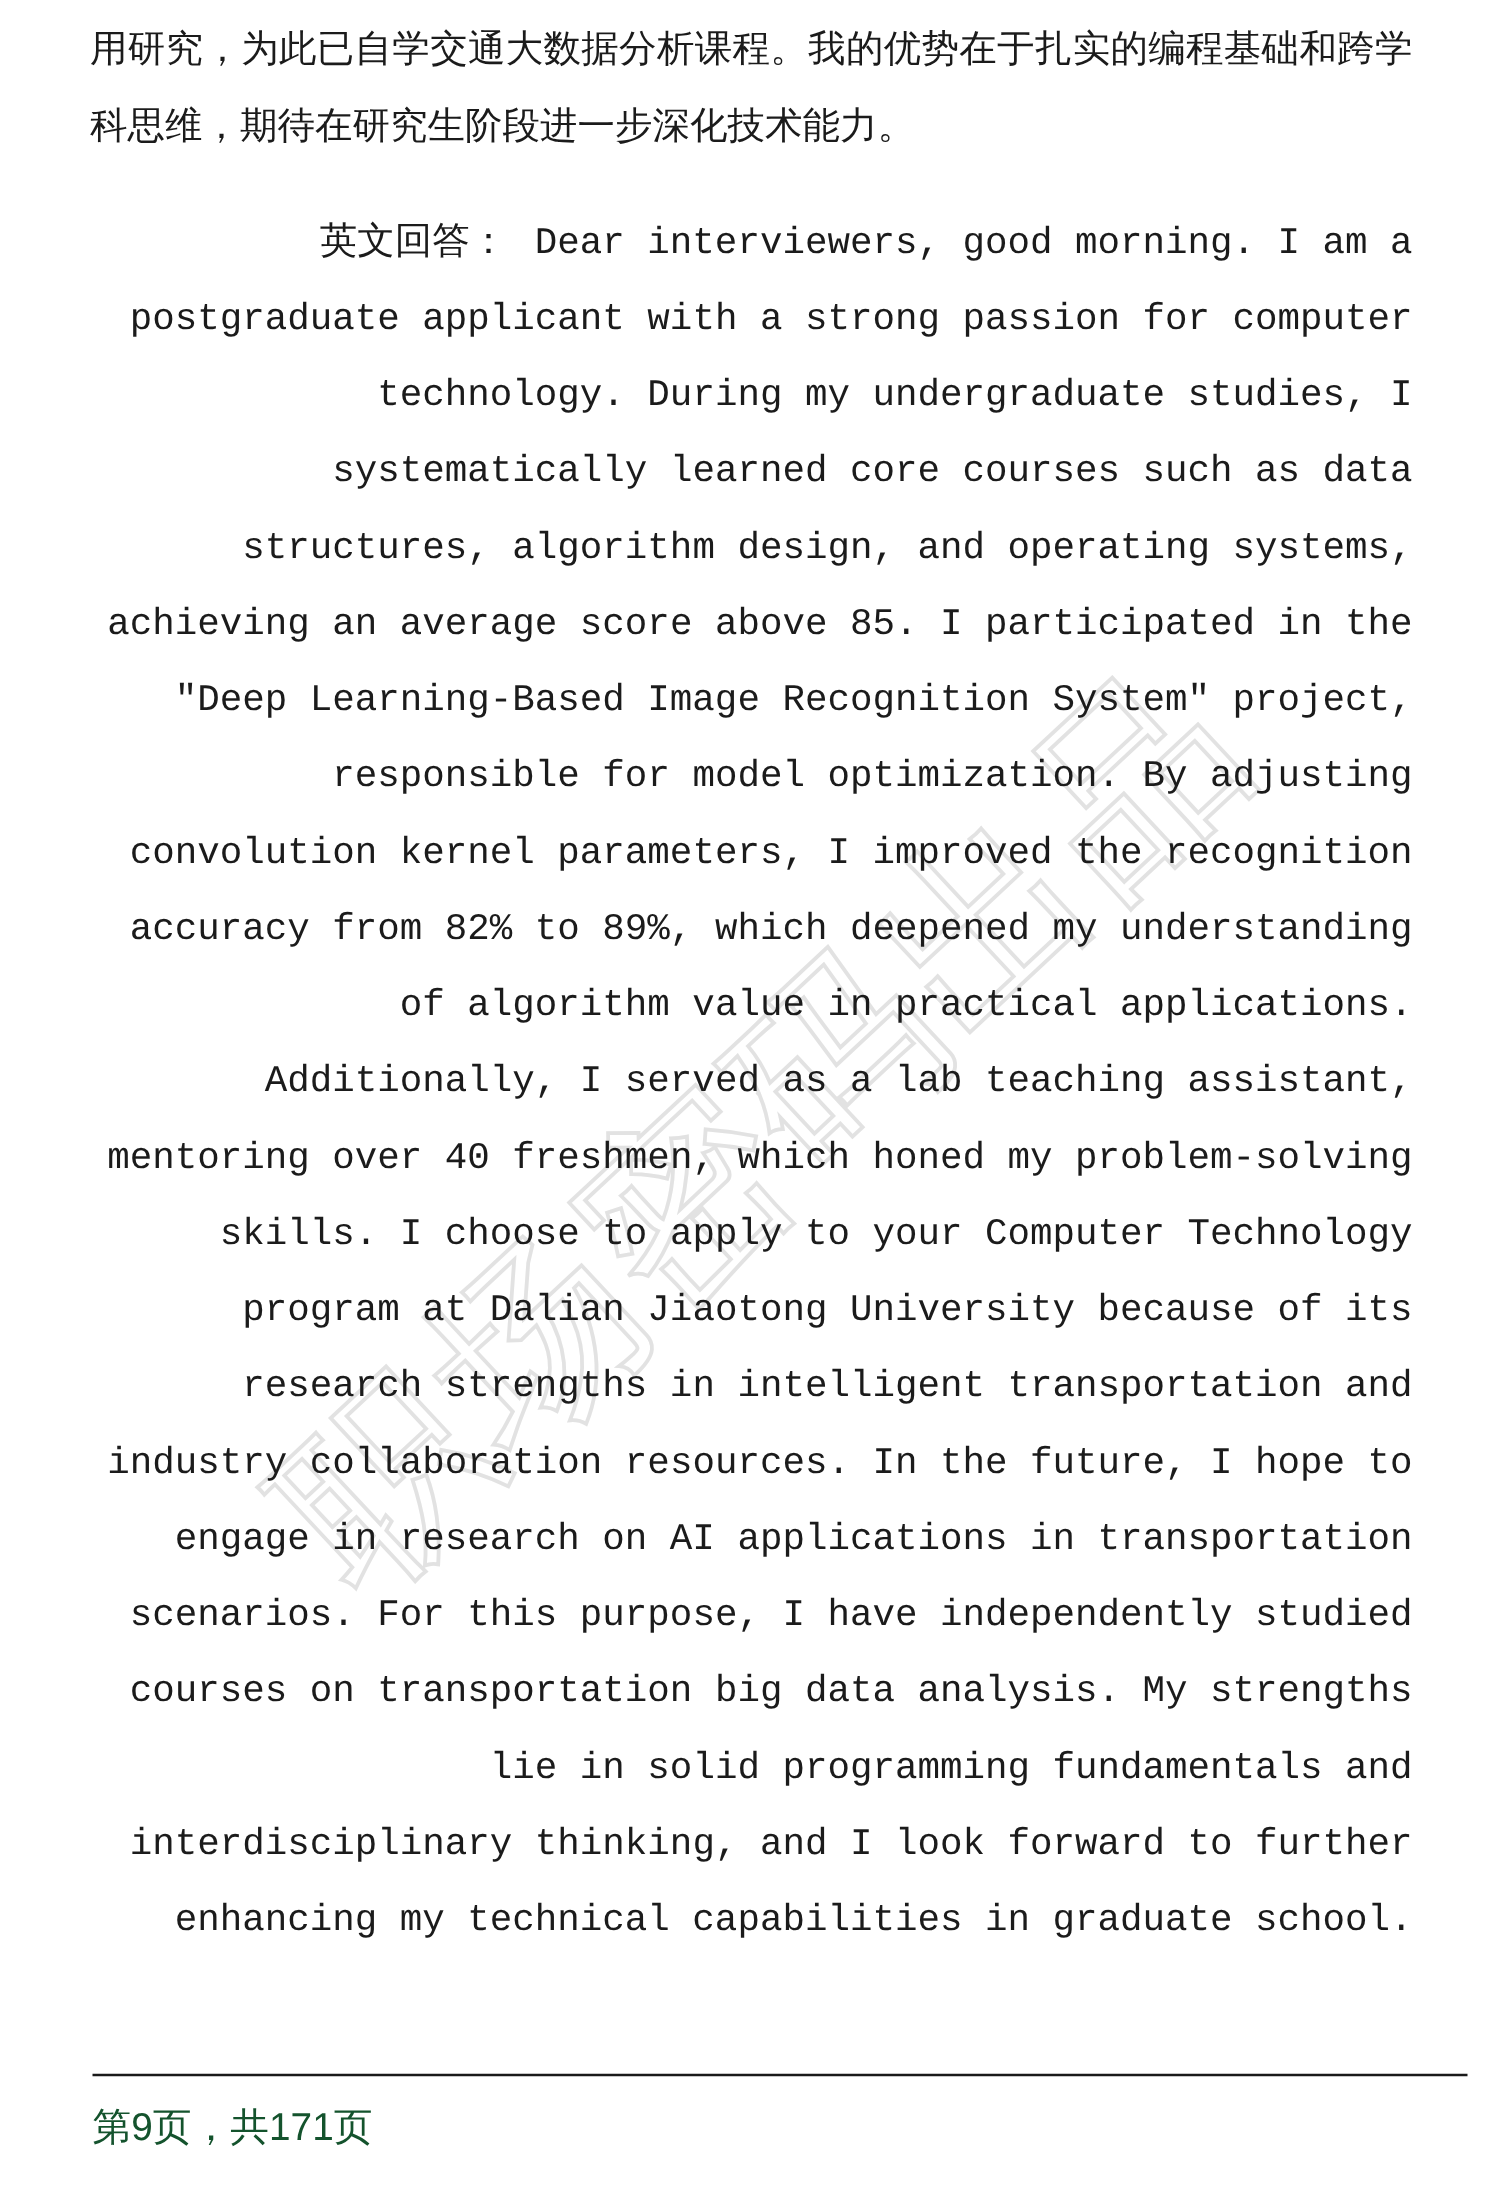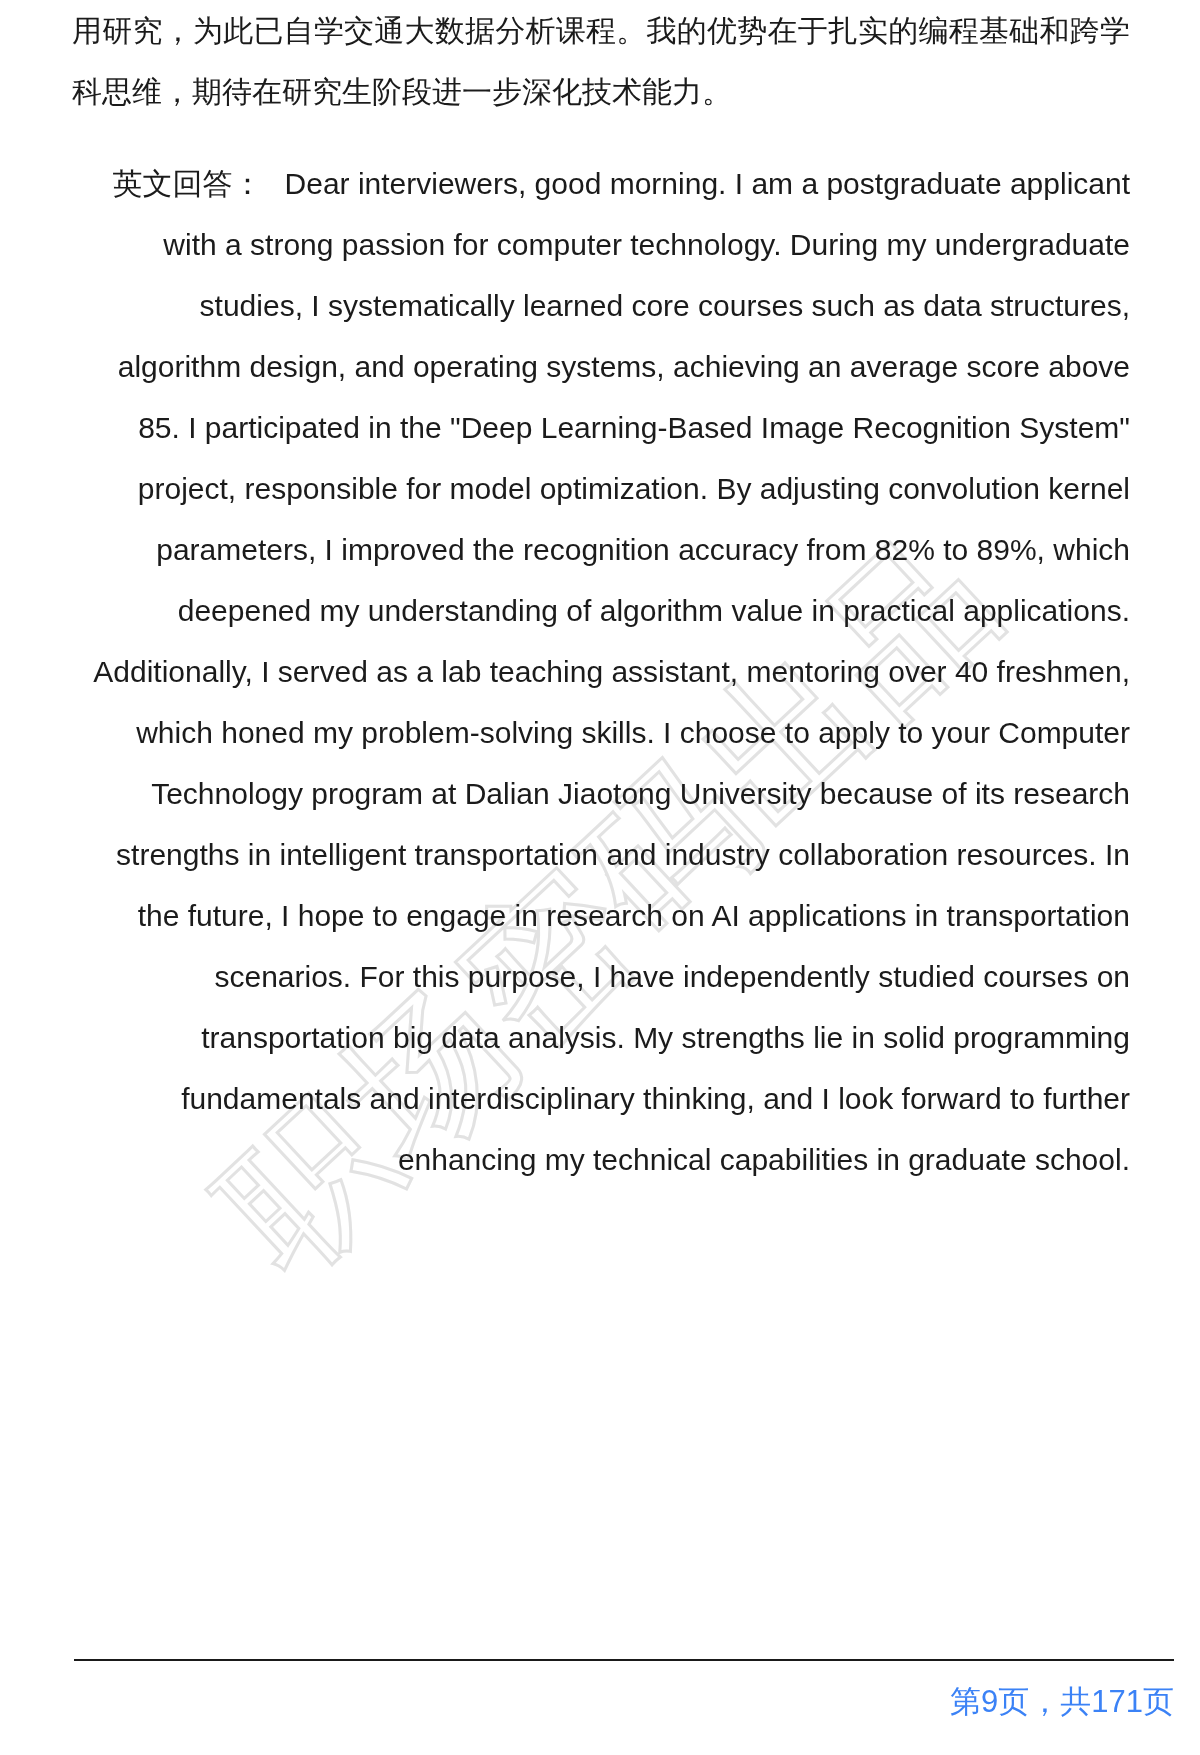--- a/index.html
+++ b/index.html
@@ -27,23 +27,24 @@
     white-space: nowrap;
     color: #ffffff;
     -webkit-text-stroke: 3px #e2e2e2;
     z-index: 0;
     user-select: none;
     pointer-events: none;
   }
   .content {
     position: absolute;
     left: 72px;
-    top: 0;
+    top: 12px;
     width: 1058px;
     z-index: 1;
+    font-family: Liberation Mono, monospace;
   }
   .para {
     margin: 0 0 31px 0;
     font-size: 30px;
     line-height: 61px;
     word-wrap: break-word;
   }
   .para.cn {
     text-align: justify;
   }
@@ -59,24 +60,24 @@
     top: 1659px;
     width: 1100px;
     border-top: 2px solid #1a1a1a;
     z-index: 1;
   }
   .footer-text {
     position: absolute;
     left: 74px;
     top: 1682px;
     width: 1100px;
-    text-align: right;
+    text-align: left;
     font-size: 31px;
     line-height: 40px;
-    color: #3b82f6;
+    color: #14532d;
     z-index: 1;
   }
 </style>
 </head>
 <body>
 
 <div class="page">
 
   <div class="watermark">职场密码出品</div>
 

